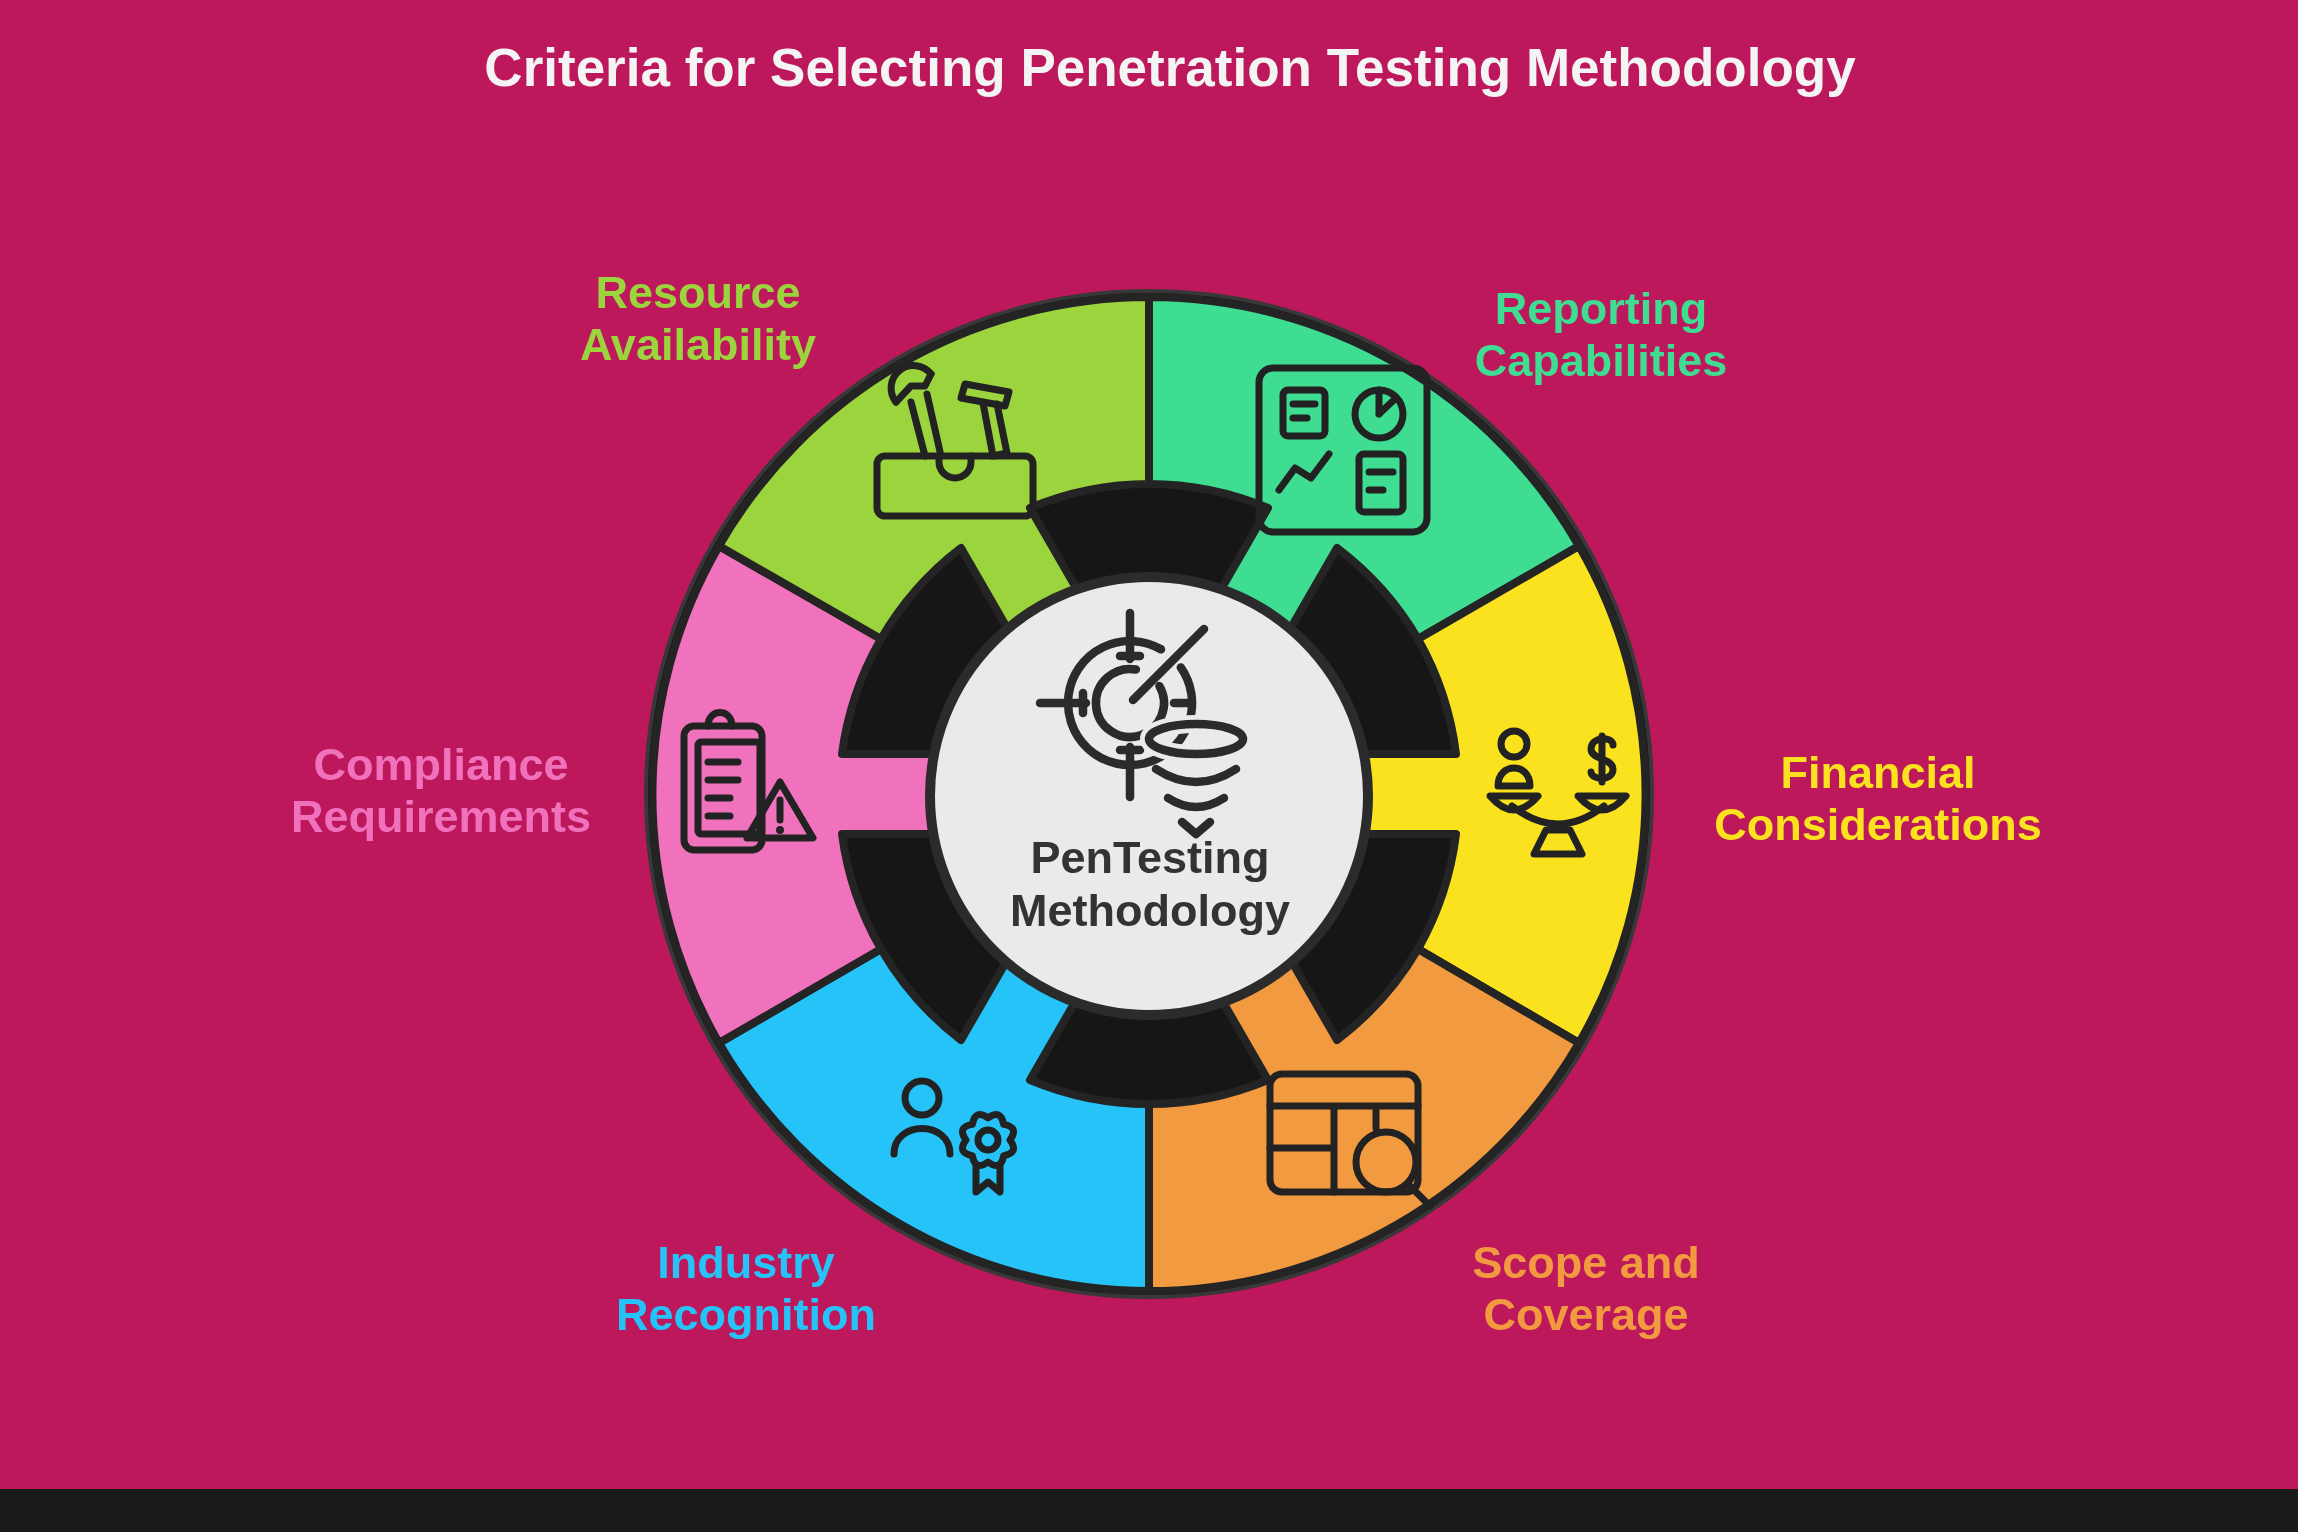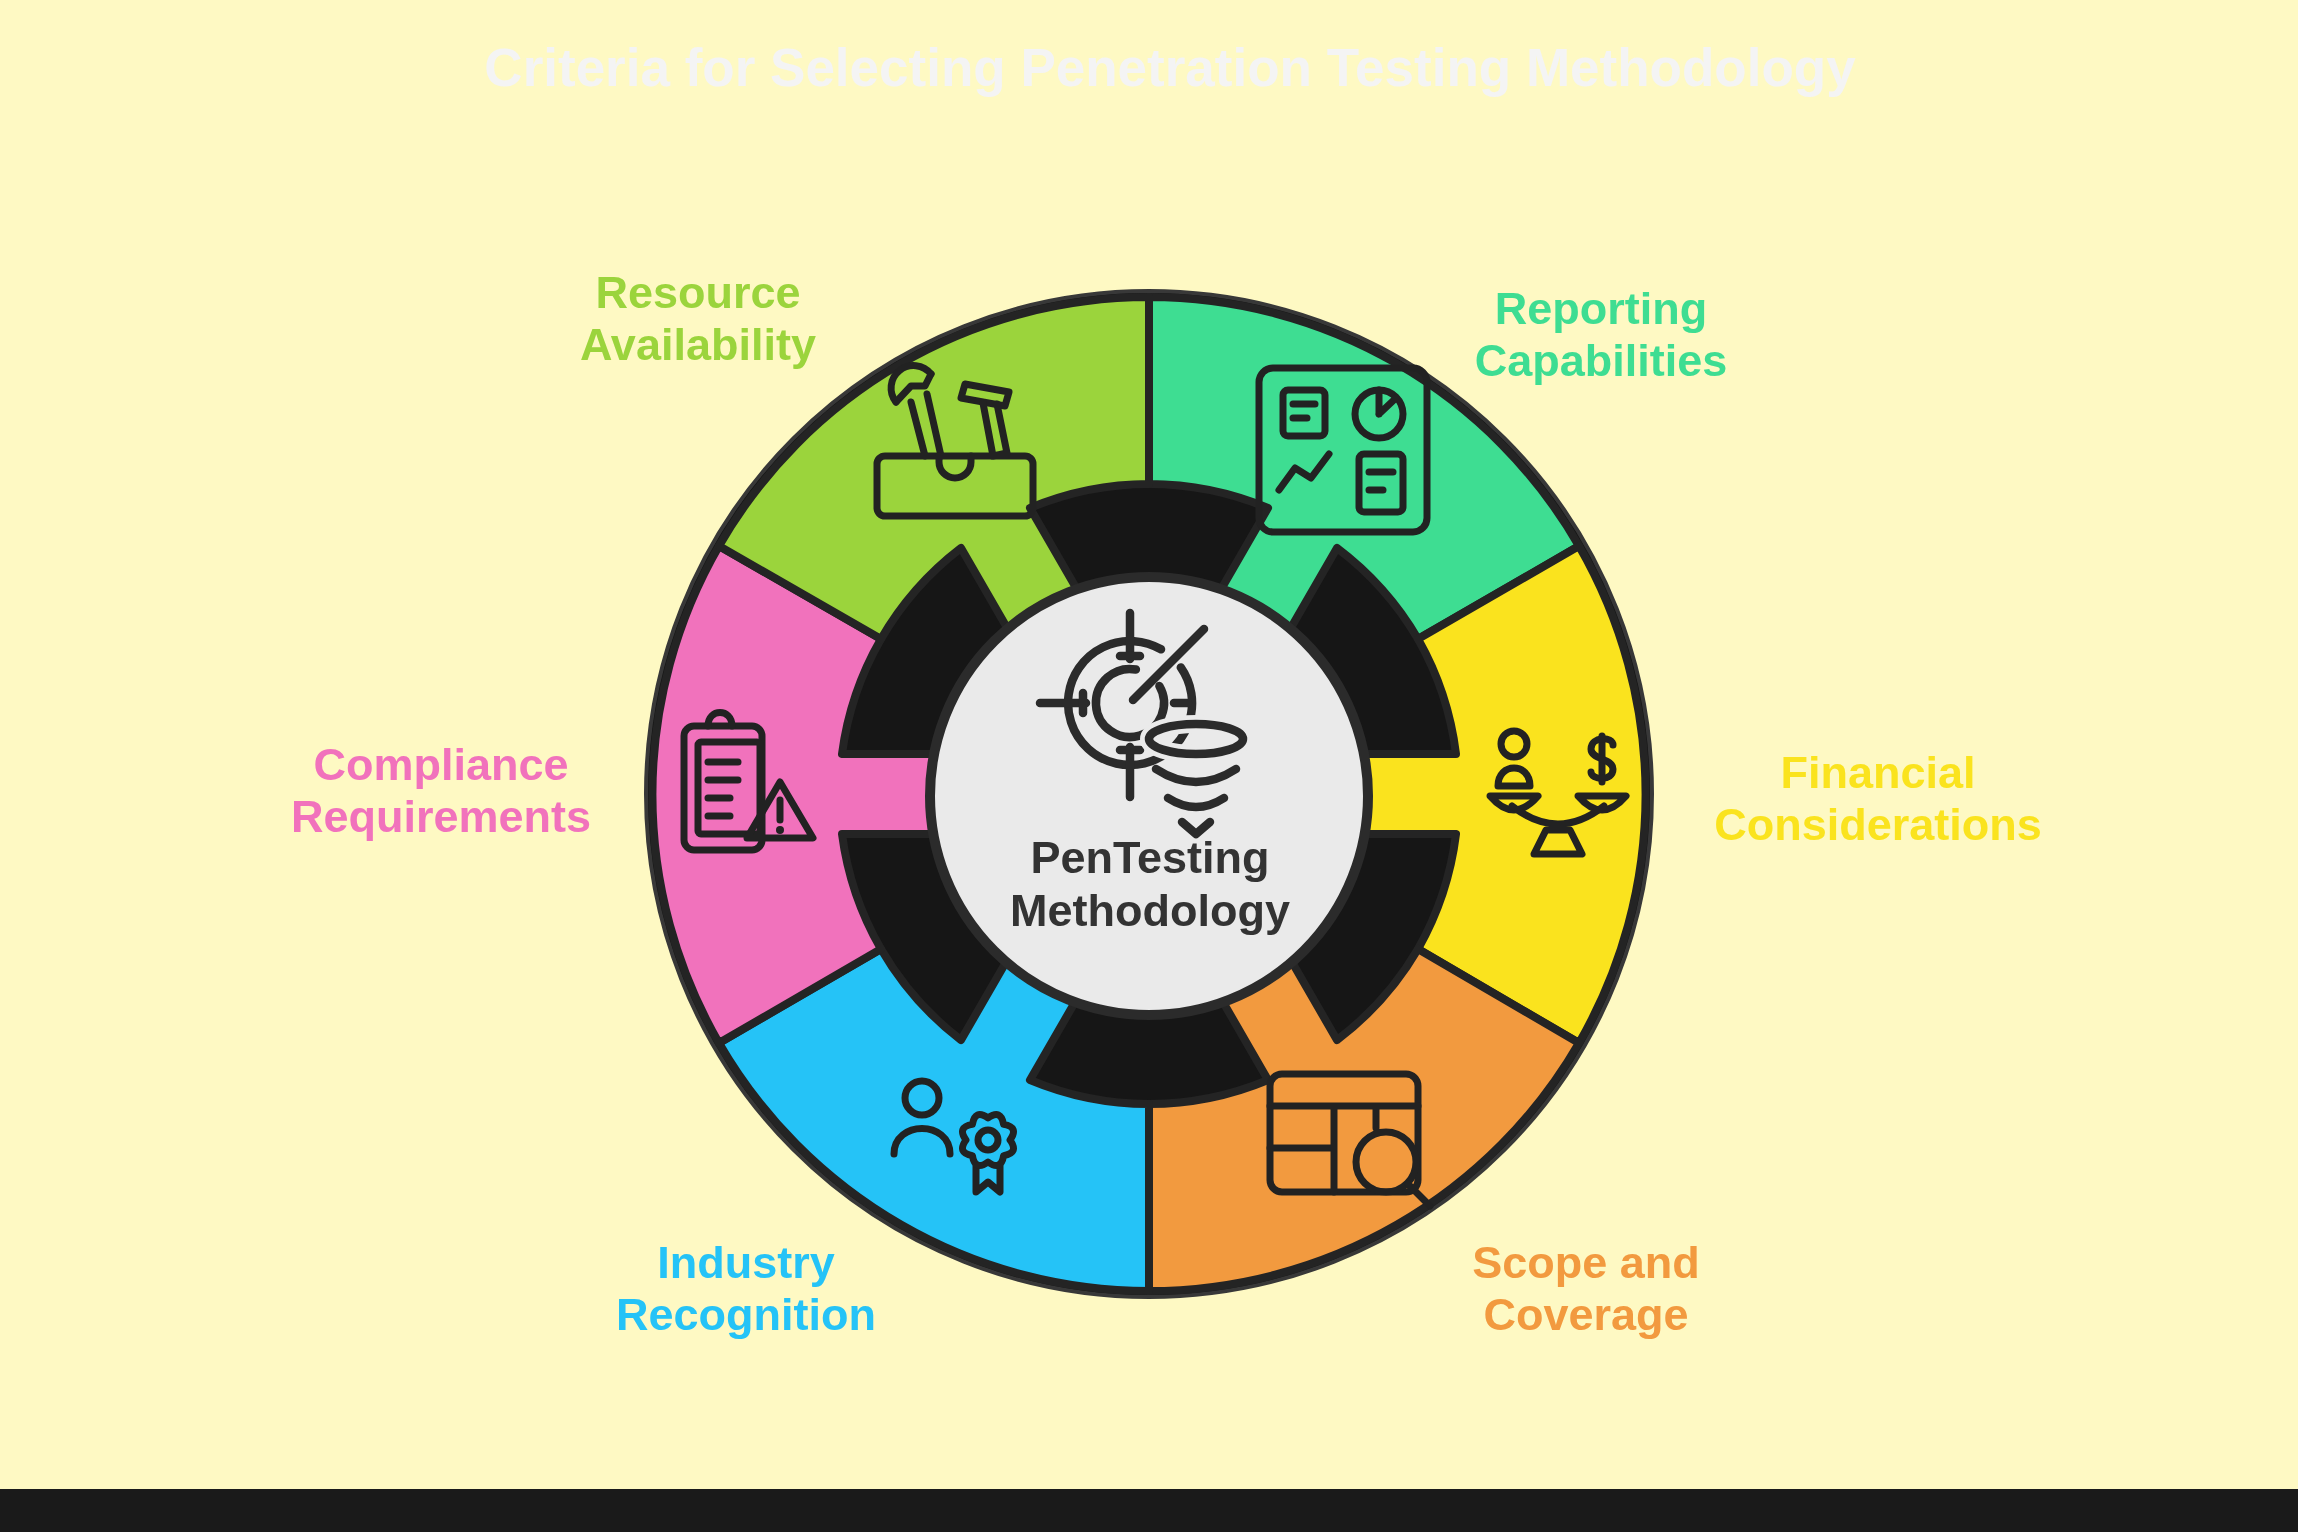--- a/index.html
+++ b/index.html
@@ -1,16 +1,16 @@
 <!DOCTYPE html>
 <html><head>
 <meta charset="utf-8">
 <style>
   html,body{margin:0;padding:0;background:#1a1a1a;}
-  .wrap{position:relative;width:2298px;height:1489px;background:#fef9c3;overflow:hidden;
+  .wrap{position:relative;width:2298px;height:1489px;background:#be185d;overflow:hidden;
         font-family:"Liberation Sans",sans-serif;}
   svg{display:block;}
   text{font-family:"Liberation Sans",sans-serif;font-weight:bold;}
   .title-text{font-size:53px;text-anchor:middle;}
   .seg{stroke:#242424;stroke-width:8;stroke-linejoin:round;}
   .label{font-size:45px;text-anchor:middle;}
   .hub-text{font-size:45px;text-anchor:middle;}
   .ic{fill:none;stroke:#222222;stroke-width:7;stroke-linecap:round;stroke-linejoin:round;}
   .hub-ic{fill:none;stroke:#2b2b2b;stroke-width:8.5;stroke-linecap:round;stroke-linejoin:round;}
   .dot{fill:#222222;stroke:none;}

